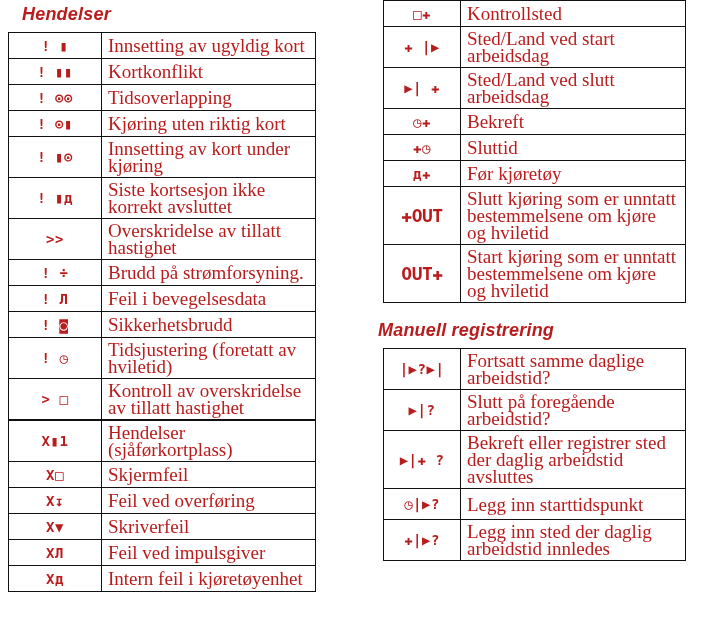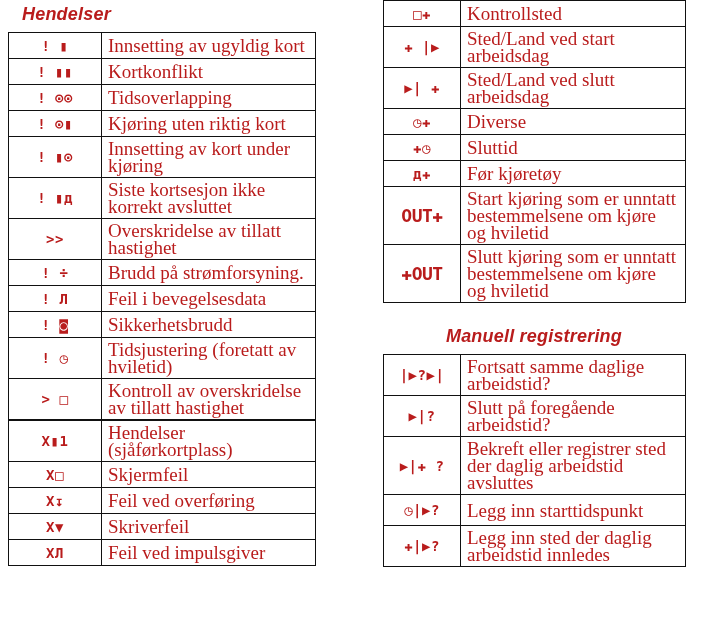--- a/index.html
+++ b/index.html
@@ -3,21 +3,21 @@
 <meta charset="utf-8">
 <style>
   html,body{margin:0;padding:0;background:#ffffff;}
   .page{position:relative;width:708px;height:619px;background:#ffffff;color:#b91c1c;overflow:hidden;}
   .col{position:absolute;top:0;}
   .col-left{left:8px;width:312px;}
   .col-right{left:378px;width:312px;}
   .heading{font-family:"Liberation Sans","DejaVu Sans",sans-serif;font-style:italic;font-weight:bold;
            font-size:18px;margin:4px 0 7px 14px;letter-spacing:.2px;}
   .col-right .heading{margin-left:0;}
-  .heading-gap{margin-top:23px;text-align:center;}
+  .heading-gap{margin-top:17px;}
   table.symtab{border-collapse:collapse;width:308px;background:#ffffff;}
   .col-right table.symtab{width:303px;margin-left:5px;}
   table.symtab td{border:1px solid #111111;}
   tr.symrow{height:26px;}
   .tbl-manuell tr.symrow{height:31px;}
   .icon-cell{width:86px;text-align:center;vertical-align:middle;padding:2px 3px;}
   .col-right .icon-cell{width:70px;}
   .sym{font-family:"DejaVu Sans Mono","DejaVu Sans",monospace;font-weight:bold;font-size:14px;
        white-space:nowrap;letter-spacing:0.5px;}
   .sym-large{font-size:18px;letter-spacing:-0.5px;}
@@ -99,20 +99,24 @@
             <td class="label-cell">Feil ved overføring</td>
           </tr>
           <tr class="symrow">
             <td class="icon-cell"><span class="sym">X▼</span></td>
             <td class="label-cell">Skriverfeil</td>
           </tr>
           <tr class="symrow">
             <td class="icon-cell"><span class="sym">XЛ</span></td>
             <td class="label-cell">Feil ved impulsgiver</td>
           </tr>
+          <tr class="symrow">
+            <td class="icon-cell"><span class="sym">Xд</span></td>
+            <td class="label-cell">Intern feil i kjøretøyenhet</td>
+          </tr>
         </tbody>
       </table>
   </div>
 
   <div class="col col-right">
     <table class="symtab tbl-diverse">
         <tbody>
           <tr class="symrow">
             <td class="icon-cell"><span class="sym">□✚</span></td>
             <td class="label-cell">Kontrollsted</td>
@@ -120,37 +124,37 @@
           <tr class="symrow">
             <td class="icon-cell"><span class="sym">✚ |▶</span></td>
             <td class="label-cell">Sted/Land ved start arbeidsdag</td>
           </tr>
           <tr class="symrow">
             <td class="icon-cell"><span class="sym">▶| ✚</span></td>
             <td class="label-cell">Sted/Land ved slutt arbeidsdag</td>
           </tr>
           <tr class="symrow">
             <td class="icon-cell"><span class="sym">◷✚</span></td>
-            <td class="label-cell">Diverse</td>
+            <td class="label-cell">Bekreft</td>
           </tr>
           <tr class="symrow">
             <td class="icon-cell"><span class="sym">✚◷</span></td>
             <td class="label-cell">Sluttid</td>
           </tr>
           <tr class="symrow">
             <td class="icon-cell"><span class="sym">д✚</span></td>
             <td class="label-cell">Før kjøretøy</td>
           </tr>
           <tr class="symrow">
+            <td class="icon-cell"><span class="sym sym-large">✚OUT</span></td>
+            <td class="label-cell">Slutt kjøring som er unntatt bestemmelsene om kjøre og hviletid</td>
+          </tr>
+          <tr class="symrow">
             <td class="icon-cell"><span class="sym sym-large">OUT✚</span></td>
             <td class="label-cell">Start kjøring som er unntatt bestemmelsene om kjøre og hviletid</td>
-          </tr>
-          <tr class="symrow">
-            <td class="icon-cell"><span class="sym sym-large">✚OUT</span></td>
-            <td class="label-cell">Slutt kjøring som er unntatt bestemmelsene om kjøre og hviletid</td>
           </tr>
         </tbody>
       </table>
 
     <div class="heading heading-gap">Manuell registrering</div>
     <table class="symtab tbl-manuell">
         <tbody>
           <tr class="symrow">
             <td class="icon-cell"><span class="sym">|▶?▶|</span></td>
             <td class="label-cell">Fortsatt samme daglige arbeidstid?</td>

